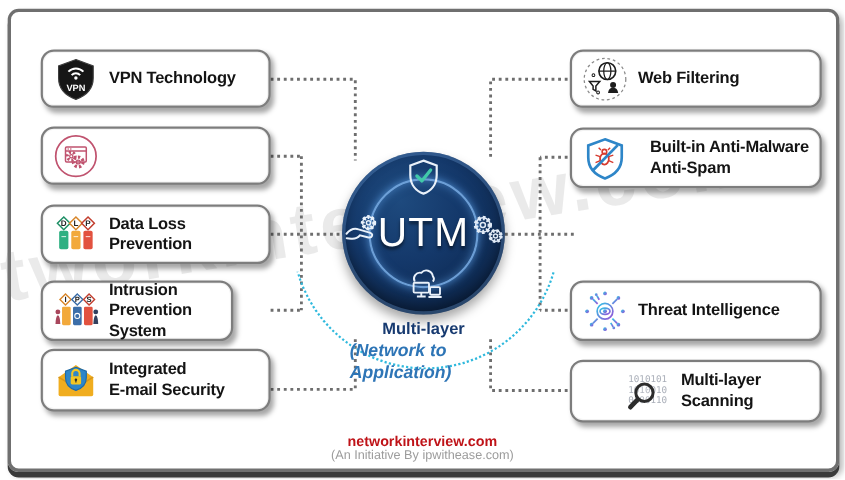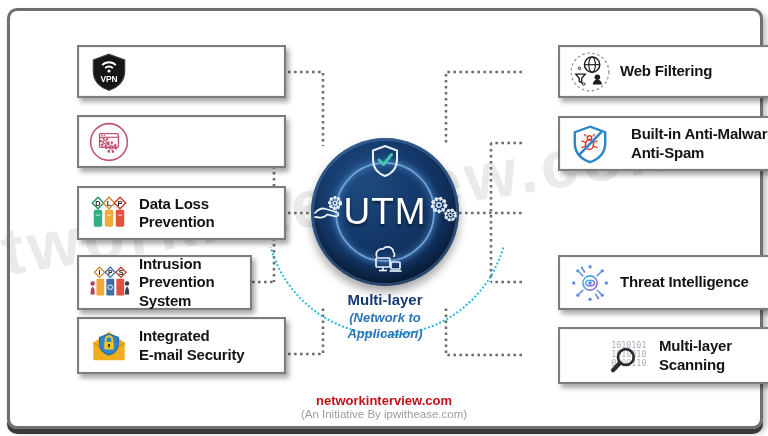--- a/index.html
+++ b/index.html
@@ -7,45 +7,45 @@
           font-family:"Liberation Sans", sans-serif;}
   .frame{position:absolute;left:7px;top:8px;width:750px;height:415px;border:3px solid #6f6f6f;
          border-radius:10px;background:transparent;
          box-shadow:0 5px 0 #3a3a3a, 3px 4px 6px rgba(0,0,0,.28);}
   .watermark{position:absolute;left:-90px;top:145px;width:1050px;transform:rotate(-9deg);
              font-size:67px;font-weight:bold;letter-spacing:4px;color:rgba(125,125,125,0.16);
              white-space:nowrap;pointer-events:none;}
   .connectors{position:absolute;left:0;top:0;}
   .cyan-ring{position:absolute;left:265px;top:92px;width:240px;height:240px;border-radius:50%;
              border:2px dotted #2fb9dd;clip-path:inset(63.5% 0 0 0);}
-  .panel{position:absolute;background:#fff;border:2.5px solid #7d7d7d;border-radius:0;
+  .panel{position:absolute;background:#fff;border:2.5px solid #7d7d7d;border-radius:12px;
          box-shadow:3px 4px 5px rgba(0,0,0,.35), inset 0 0 0 1px #f2f2f2;
-         display:flex;align-items:center;gap:9px;padding:0 6px 0 9px;box-sizing:border-box;margin-left:40px;}
+         display:flex;align-items:center;gap:9px;padding:0 6px 0 9px;box-sizing:border-box;}
   .panel .pi{flex:none;display:flex;align-items:center;justify-content:center;}
   .panel-label{font-weight:bold;font-size:15px;color:#141414;white-space:pre-line;
                line-height:1.22;letter-spacing:-0.2px;}
   .hub{position:absolute;left:311px;top:138px;width:148px;height:148px;border-radius:50%;
        background:radial-gradient(circle at 36% 30%, #1e4a7e 0%, #14386a 40%, #0a1f3e 100%);
        box-shadow:inset 0 0 0 3px rgba(92,141,198,.40), inset 0 -8px 14px rgba(0,0,0,.45),
                   0 6px 10px rgba(0,0,0,.35);}
   .hub-ring{position:absolute;left:50%;top:50%;width:96px;height:96px;margin:-50px 0 0 -50px;
             border:2px solid rgba(118,170,226,.9);border-radius:50%;
             box-shadow:0 0 9px rgba(96,164,235,.8), inset 0 0 9px rgba(96,164,235,.55);}
   .hub-title{position:absolute;inset:0;display:flex;align-items:center;justify-content:center;
              color:#fff;font-weight:normal;font-size:37px;letter-spacing:1px;
              text-shadow:0 2px 3px rgba(0,0,0,.55);}
   .hub-ico{position:absolute;}
   .hub-ico.top{left:50%;top:6px;transform:translateX(-50%);}
   .hub-ico.bottom{left:50%;bottom:5px;transform:translateX(-50%);}
   .hub-ico.left{left:1px;top:50%;transform:translateY(-50%);}
   .hub-ico.right{right:-2px;top:50%;transform:translateY(-50%);}
   .layer-label{position:absolute;left:323px;top:291px;width:124px;text-align:center;
                font-weight:bold;font-size:15px;color:#173a70;}
-  .layer-sub{position:absolute;left:318px;top:310px;width:134px;text-align:center;
-             font-style:italic;font-weight:600;font-size:13px;color:#2e75b6;
+  .layer-sub{position:absolute;left:318px;top:310px;width:134px;text-align:left;
+             font-style:italic;font-weight:600;font-size:16px;color:#2e75b6;
              white-space:pre-line;line-height:1.25;}
   .footer-site{position:absolute;left:0;right:0;top:393px;text-align:center;
                font-weight:bold;font-size:13px;color:#bf1318;}
   .footer-init{position:absolute;left:0;right:0;top:408px;text-align:center;
                font-size:11.5px;color:#9c9c9c;}
 </style>
 </head>
 <body>
 
 <div class="canvas">
@@ -76,20 +76,21 @@
   <div class="panel" style="left:37px;top:45px;width:209px;height:53px;">
     <span class="pi">
       <svg width="42" height="42" viewBox="0 0 40 40">
         <path d="M20 3 L35 8.5 V19 C35 28.5 28.5 34.5 20 37.5 C11.5 34.5 5 28.5 5 19 V8.5 Z" fill="#161616" stroke="#3d3d3d" stroke-width="1"></path>
         <path d="M13.5 13.5 a9 9 0 0 1 13 0" fill="none" stroke="#fff" stroke-width="1.7"></path>
         <path d="M16.3 16.4 a5 5 0 0 1 7.4 0" fill="none" stroke="#fff" stroke-width="1.7"></path>
         <circle cx="20" cy="19" r="1.5" fill="#fff"></circle>
         <text x="20" y="30" text-anchor="middle" font-size="8" font-weight="bold" fill="#fff">VPN</text>
       </svg>
     </span>
+    <span class="panel-label">VPN Technology</span>
   </div>
 
   <div class="panel" style="left:37px;top:115px;width:209px;height:53px;">
     <span class="pi">
       <svg width="42" height="42" viewBox="0 0 40 40">
         <circle cx="20" cy="20" r="17.5" fill="none" stroke="#c0536f" stroke-width="1.5"></circle>
         <rect x="11" y="12" width="18" height="13" rx="1" fill="none" stroke="#c0536f" stroke-width="1.3"></rect>
         <line x1="11" y1="15.5" x2="29" y2="15.5" stroke="#c0536f" stroke-width="1.1"></line>
         <circle cx="13.3" cy="13.8" r="0.7" fill="#c0536f"></circle>
         <circle cx="15.6" cy="13.8" r="0.7" fill="#c0536f"></circle>

